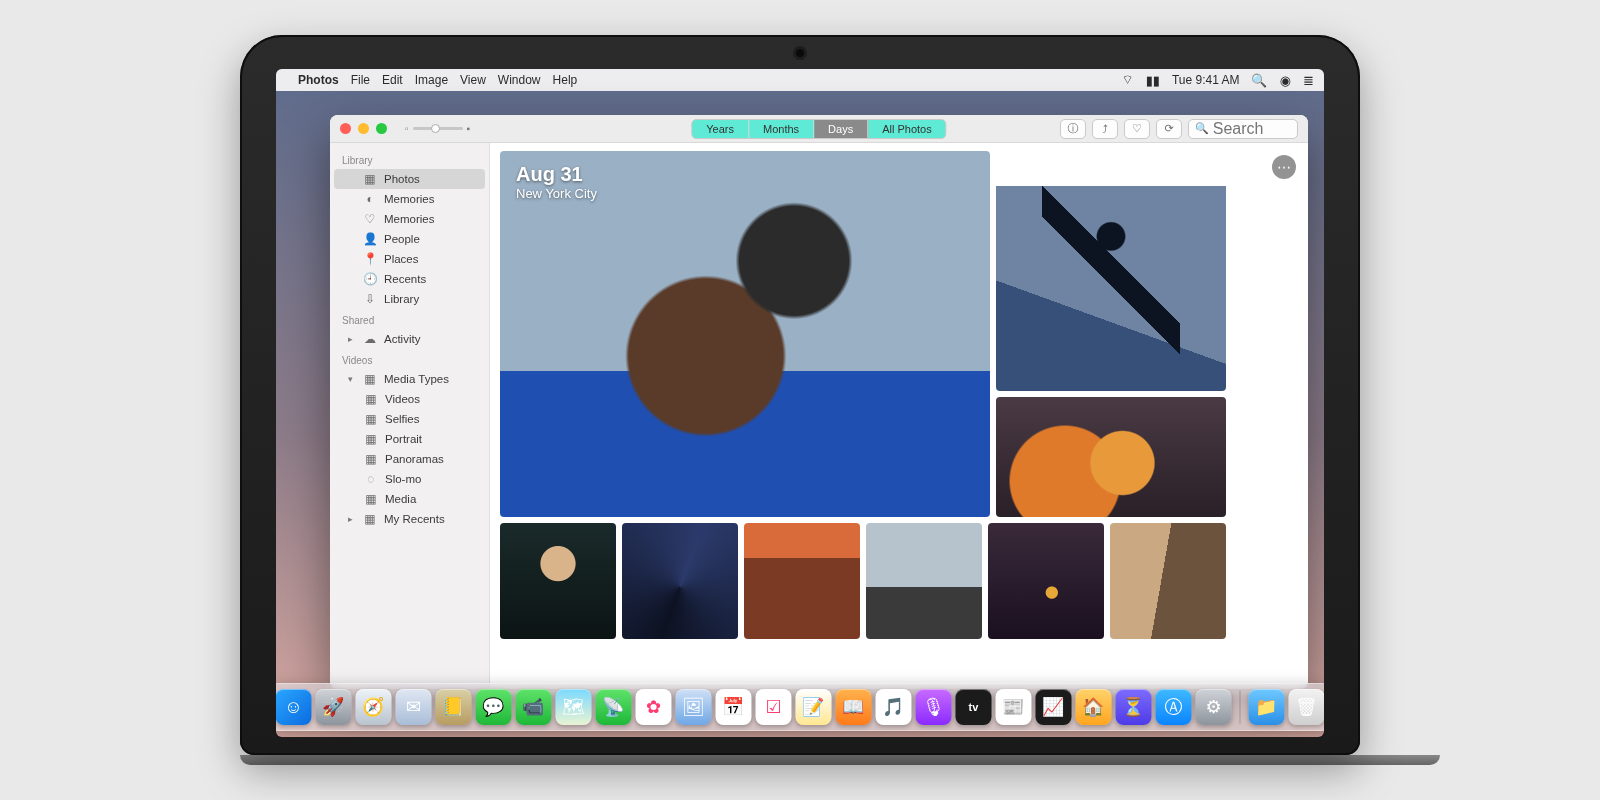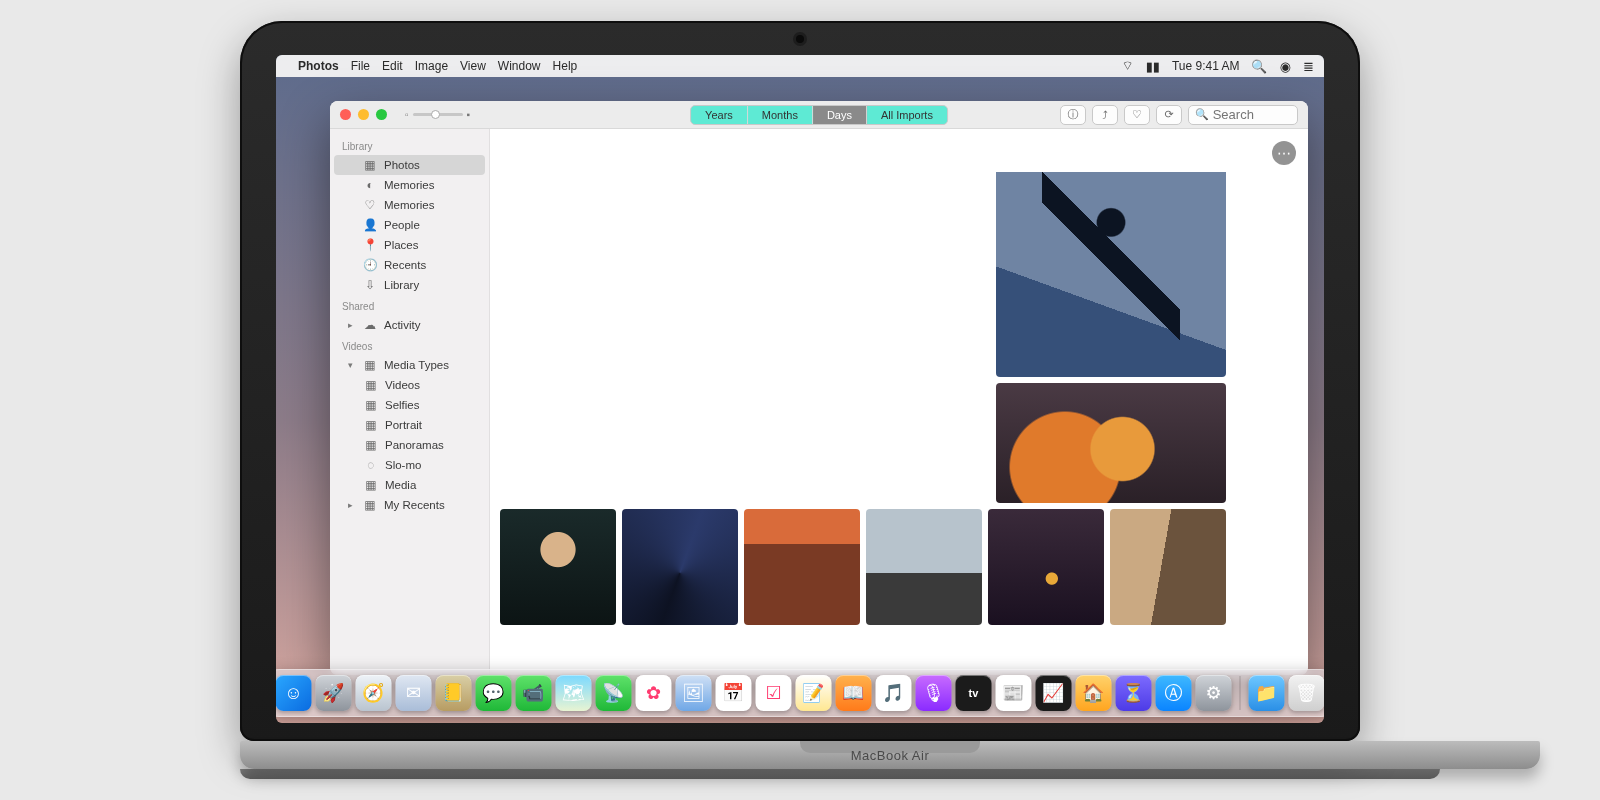--- a/index.html
+++ b/index.html
@@ -99,21 +99,21 @@
   .seg button.active{background:#8a8a8a;color:#fff}
   .tb-right{margin-left:auto;display:flex;align-items:center;gap:6px}
   .tbtn{
     width:26px;height:20px;border:1px solid #c9c9c9;border-radius:5px;background:#fdfdfd;
     display:flex;align-items:center;justify-content:center;font-size:11px;color:#666;cursor:pointer;
   }
   .search{
     width:110px;height:20px;border:1px solid #c9c9c9;border-radius:5px;background:#fdfdfd;
     display:flex;align-items:center;padding:0 6px;gap:4px;font-size:11px;color:#888;
   }
-  .search input{border:none;outline:none;width:100%;font-size:13px;background:transparent}
+  .search input{border:none;outline:none;width:100%;font-size:16px;background:transparent}
 
   .body { flex:1; display:flex; min-height:0;}
   .sidebar{
     width:160px;background:#f2f0f1;border-right:1px solid #e1dfe0;
     padding:6px 0 10px 0; overflow-y:auto;
     font-size:11.5px;color:#3a3a3a;
   }
   .sb-head{font-size:10px;color:#8a8a8a;padding:6px 12px 3px;}
   .sb-item{
     display:flex;align-items:center;gap:7px;padding:3px 10px 3px 14px;cursor:pointer;border-radius:4px;margin:0 4px;
@@ -226,21 +226,21 @@
           </div>
           <div class="zoom">
             ▫<div class="track">
                 <div class="knob"></div>
               </div>▪
           </div>
           <div class="seg" id="seg">
               <button>Years</button>
               <button>Months</button>
               <button class="active">Days</button>
-              <button>All Imports</button>
+              <button>All Photos</button>
             </div>
           <div class="tb-right">
             <div class="tbtn">ⓘ</div>
             <div class="tbtn">⤴</div>
             <div class="tbtn">♡</div>
             <div class="tbtn">⟳</div>
             <div class="search">
               <span>🔍</span>
               <input placeholder="Search" style="">
             </div>
@@ -324,20 +324,27 @@
               <div class="sb-item">
                 <span class="tri">▸</span>
                 <span class="sb-ico">▦</span>
                 <span>My Recents</span>
               </div>
             </div>
 
           <div class="content">
             <div class="more">⋯</div>
             <div class="grid">
+              <div class="hero">
+                <div class="ph p-hero"></div>
+                <div class="overlay">
+                  <div class="d">Aug 31</div>
+                  <div class="l">New York City</div>
+                </div>
+              </div>
               <div class="tileA">
                   <div class="ph p-jump"></div>
                 </div>
               <div class="tileB">
                   <div class="ph p-rest"></div>
                 </div>
               <div class="row">
                 <div class="thumb">
                     <div class="ph t1"></div>
                   </div>
@@ -387,18 +394,14 @@
           <div class="app" style="background: linear-gradient(rgb(125, 107, 255), rgb(77, 59, 230));">⏳</div>
           <div class="app" style="background: linear-gradient(rgb(63, 185, 255), rgb(10, 132, 255));">Ⓐ</div>
           <div class="app" style="background: linear-gradient(rgb(207, 211, 216), rgb(142, 148, 156));">⚙</div>
           <div class="sep"></div>
           <div class="app" style="background: linear-gradient(rgb(111, 200, 255), rgb(42, 143, 230));">📁</div>
           <div class="app" style="background: linear-gradient(rgb(242, 242, 242), rgb(207, 207, 207));">🗑</div>
         </div>
 
     </div>
   </div>
-  <div class="hinge">
-    <div class="notch"></div>
-    <span style="position:relative;z-index:1">MacBook Air</span>
-  </div>
   <div class="feet"></div>
 </div>
 
 </body></html>

